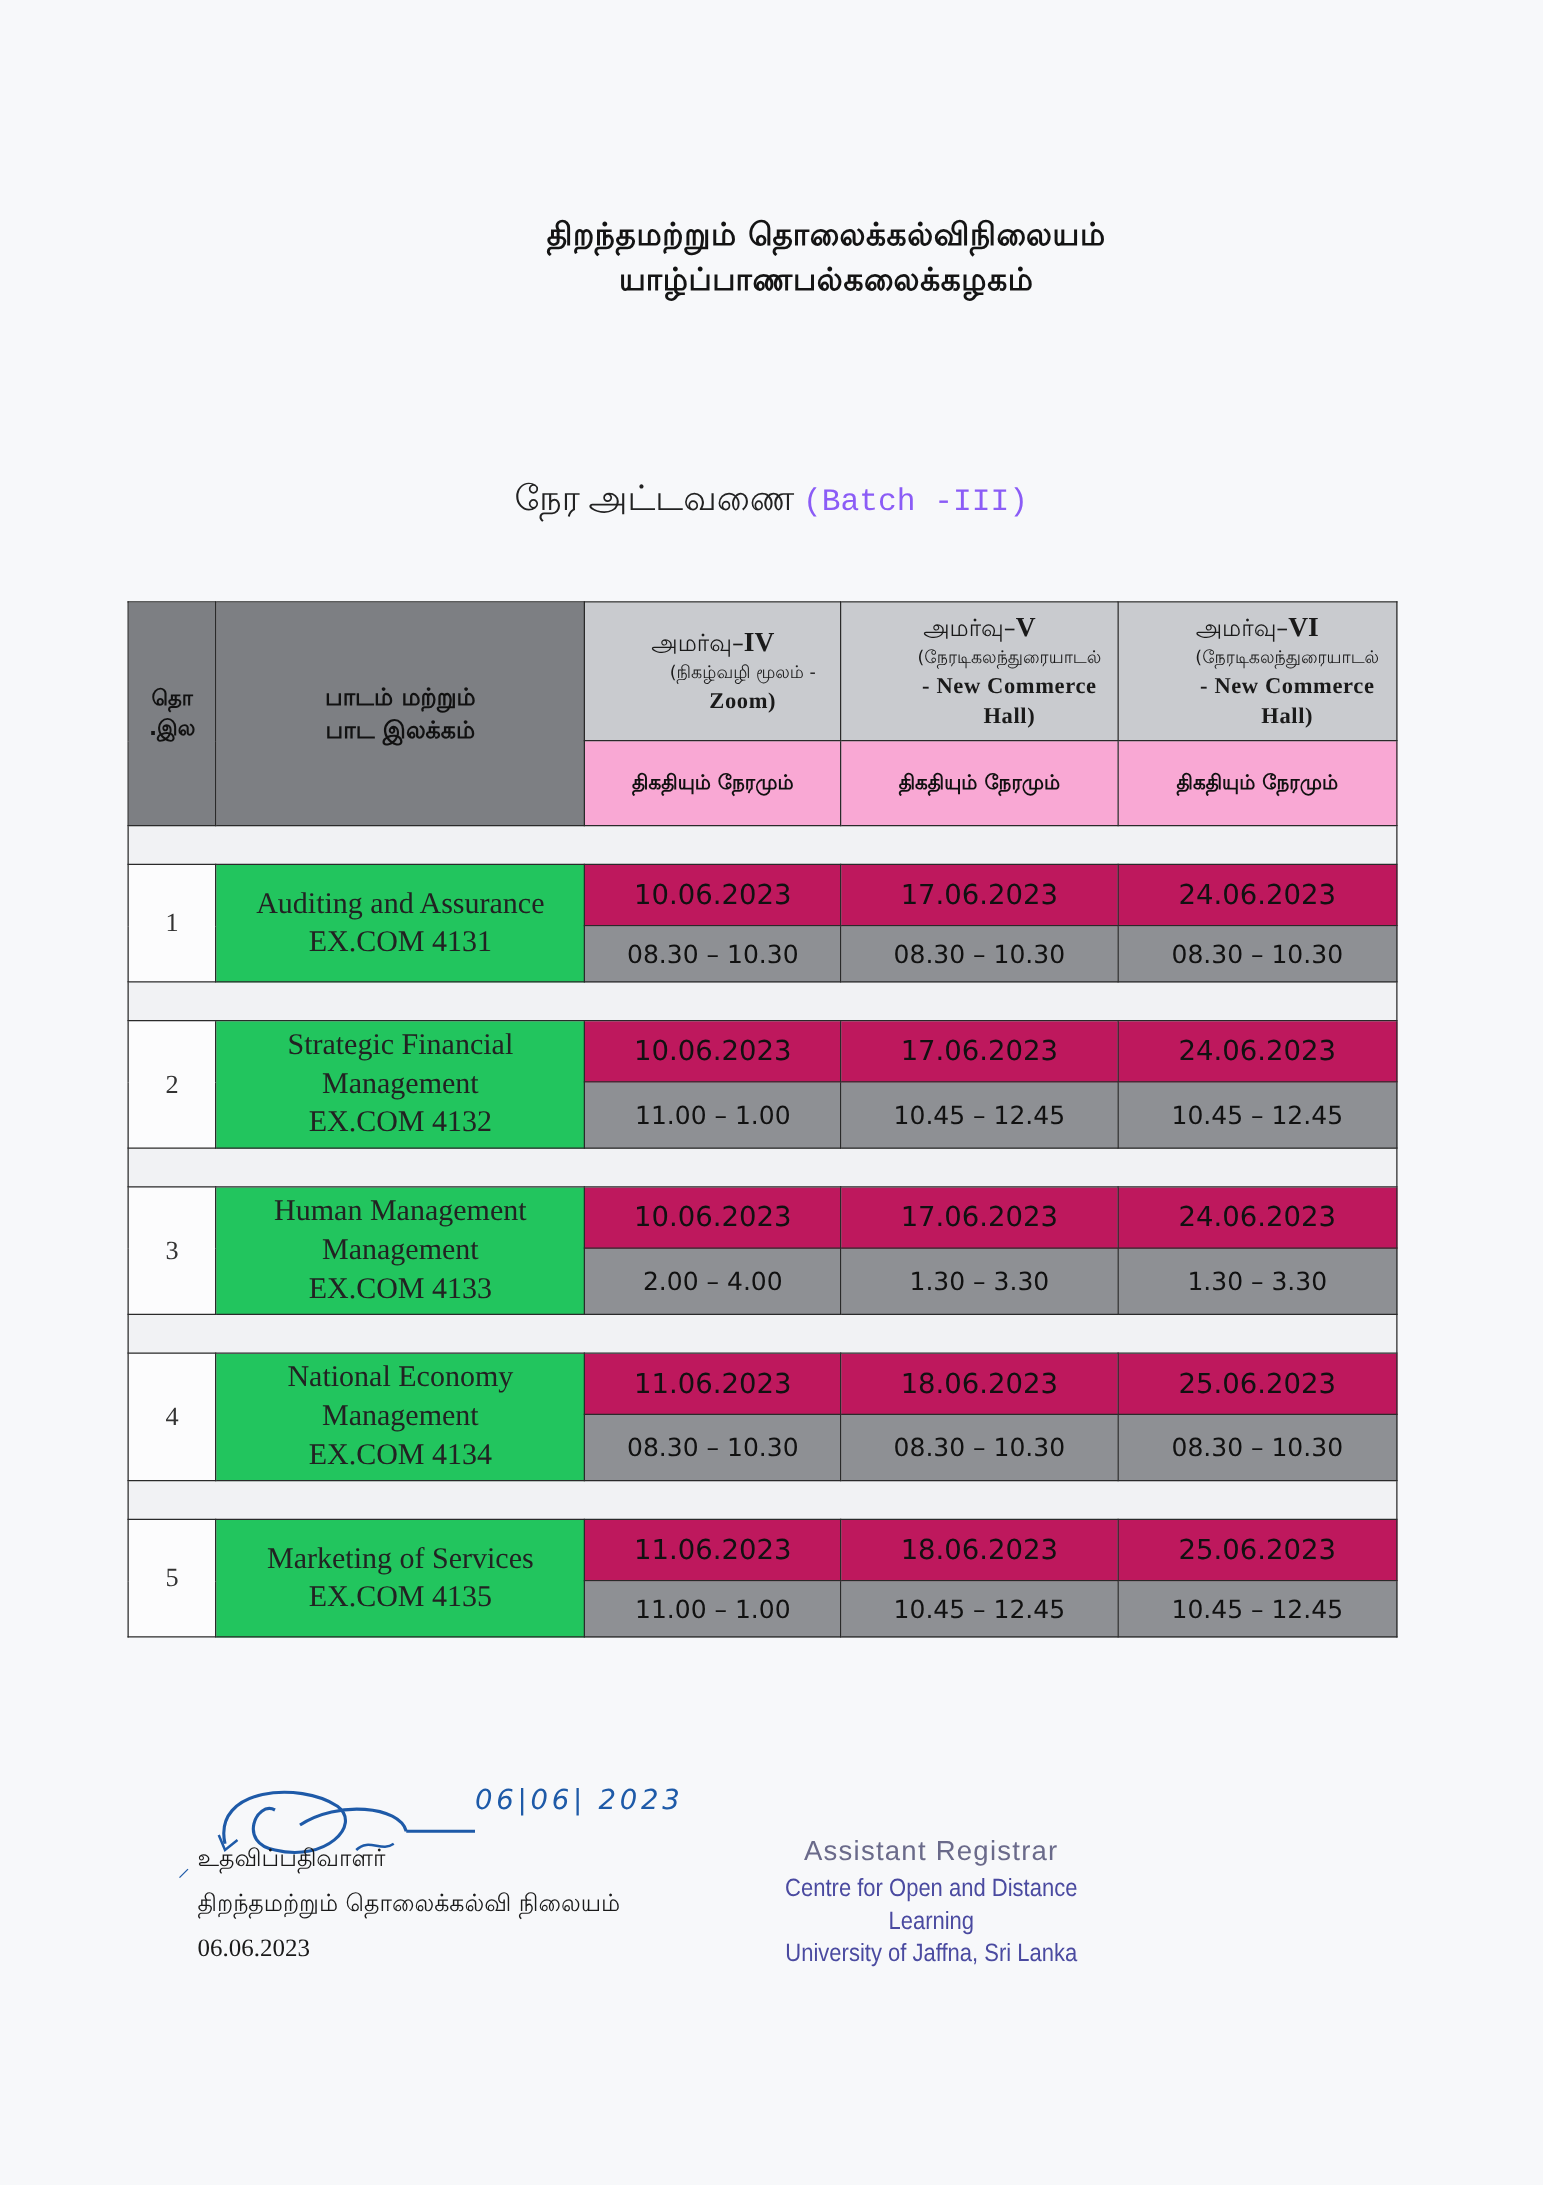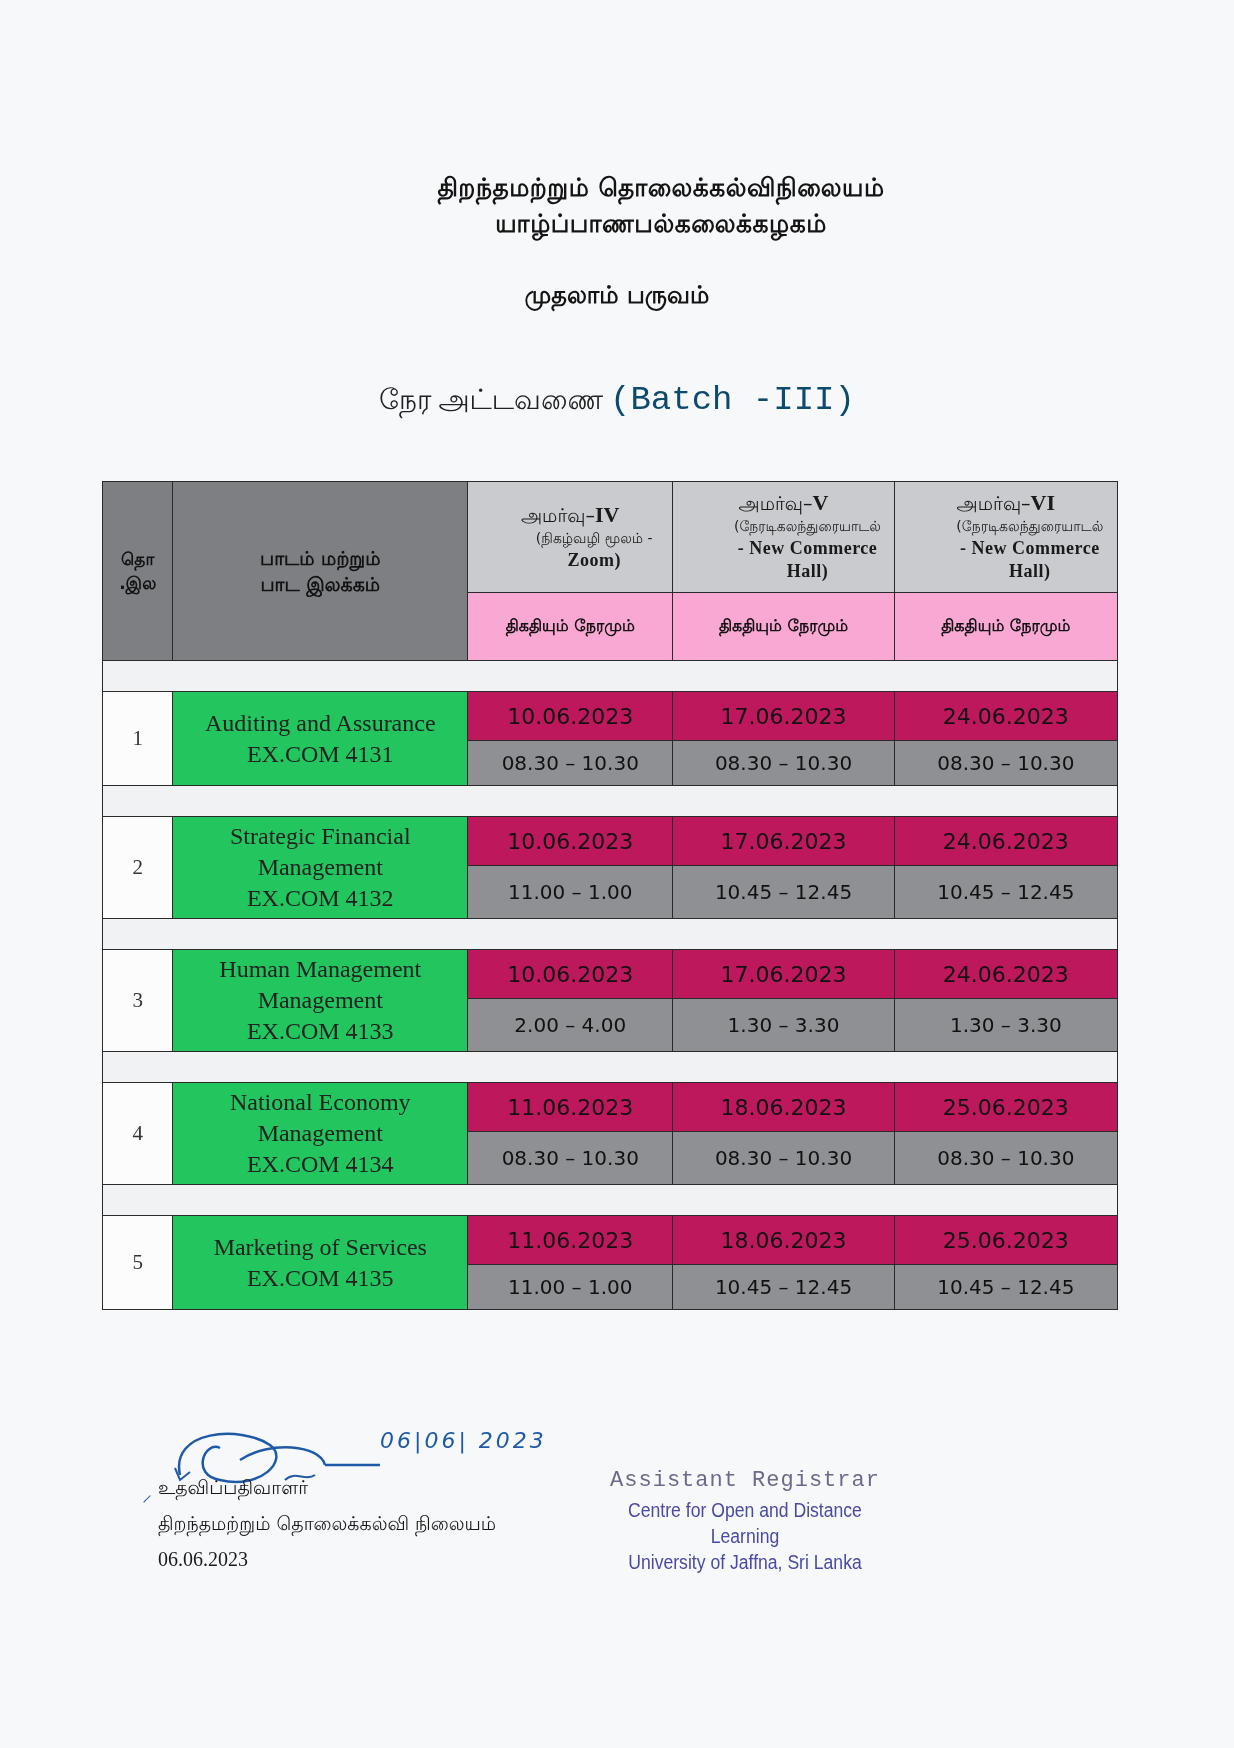--- a/index.html
+++ b/index.html
@@ -7,21 +7,21 @@
     width:1234px; height:1748px; position:relative; overflow:hidden;
     background:#f7f8fa;
     font-family:"Liberation Serif", serif;
     color:#1a1a1a;
   }
   .title-block { position:absolute; left:0; width:1234px; text-align:center; }
   .t1 { top:170px; font-family:"DejaVu Sans", sans-serif; font-weight:bold; font-size:25px; line-height:36px; letter-spacing:0.5px; color:#141414;padding-left:44px; }
   .t2 { top:276px; font-family:"DejaVu Sans", sans-serif; font-weight:bold; font-size:24px; line-height:38px; color:#141414; }
   .t2 .yr { font-family:"DejaVu Sans Mono", monospace; margin-left:24px; letter-spacing:2px; }
   .t3 { top:380px; font-size:28px; line-height:40px; color:#222; }
-  .t3 .mono { font-family:"Liberation Mono", monospace; font-size:34px; color:#0c4a6e; }
+  .t3 .mono { font-family:"Liberation Mono", monospace; font-size:25px; color:#8b5cf6; }
 
   table.timetable {
     position:absolute; left:102px; top:481px;
     width:1016px; border-collapse:collapse; table-layout:fixed;
   }
   table.timetable td, table.timetable th {
     border:1.5px solid #2a2a2a; padding:0; text-align:center; vertical-align:middle;
   }
   .h-dark { background:#7d7f83; }
   .h-light { background:#c9cbcf; }
@@ -39,35 +39,34 @@
   .date-cell { background:#be185d; font-family:"DejaVu Sans", sans-serif; font-size:22px; color:#111; height:48px; }
   .time-cell { background:#8e9094; font-family:"DejaVu Sans", sans-serif; font-size:20px; color:#111; height:44px; }
 
   .sig-area { position:absolute; left:150px; top:1420px; width:500px; height:80px; }
   .sig-date { position:absolute; left:380px; top:1428px; font-family:"DejaVu Sans", sans-serif; font-size:22px; color:#1e5aa8; font-style:italic; letter-spacing:3px; }
   .footer-line { position:absolute; left:158px; font-family:"DejaVu Sans", sans-serif; color:#1a1a1a; }
   .f1 { top:1476px; font-size:19px; }
   .f2 { top:1512px; font-size:19px; }
   .f3 { top:1548px; font-size:20px; font-family:"Liberation Serif", serif; }
   .stamp { position:absolute; left:580px; top:1468px; width:330px; text-align:center; color:#4a4aa0; font-family:"Liberation Sans", sans-serif; }
-  .stamp .s1 { font-family:Liberation Mono, monospace; font-size:22px; color:#6a6a8a; letter-spacing:1px; }
+  .stamp .s1 { font-family:Liberation Sans, sans-serif; font-size:22px; color:#6a6a8a; letter-spacing:1px; }
   .stamp .s2 { font-size:20px; line-height:26px; margin-top:4px; transform:scaleX(0.88); }
   .stamp .s3 { font-size:20px; line-height:26px; transform:scaleX(0.88); }
   .tick { position:absolute; left:142px; top:1480px; color:#1e5aa8; font-size:20px; }
 </style>
 </head>
 <body>
 
 <div class="title-block t1">
   <div>திறந்தமற்றும் தொலைக்கல்விநிலையம்</div>
   <div>யாழ்ப்பாணபல்கலைக்கழகம்</div>
 </div>
 
 <div class="title-block t2">
-  <div>முதலாம் பருவம்</div>
 </div>
 
 <div class="title-block t3">
   <span>நேர அட்டவணை</span>
   <span class="mono">(Batch -III)</span>
 </div>
 
 <table class="timetable">
   <colgroup>
     <col style="width:70px">

